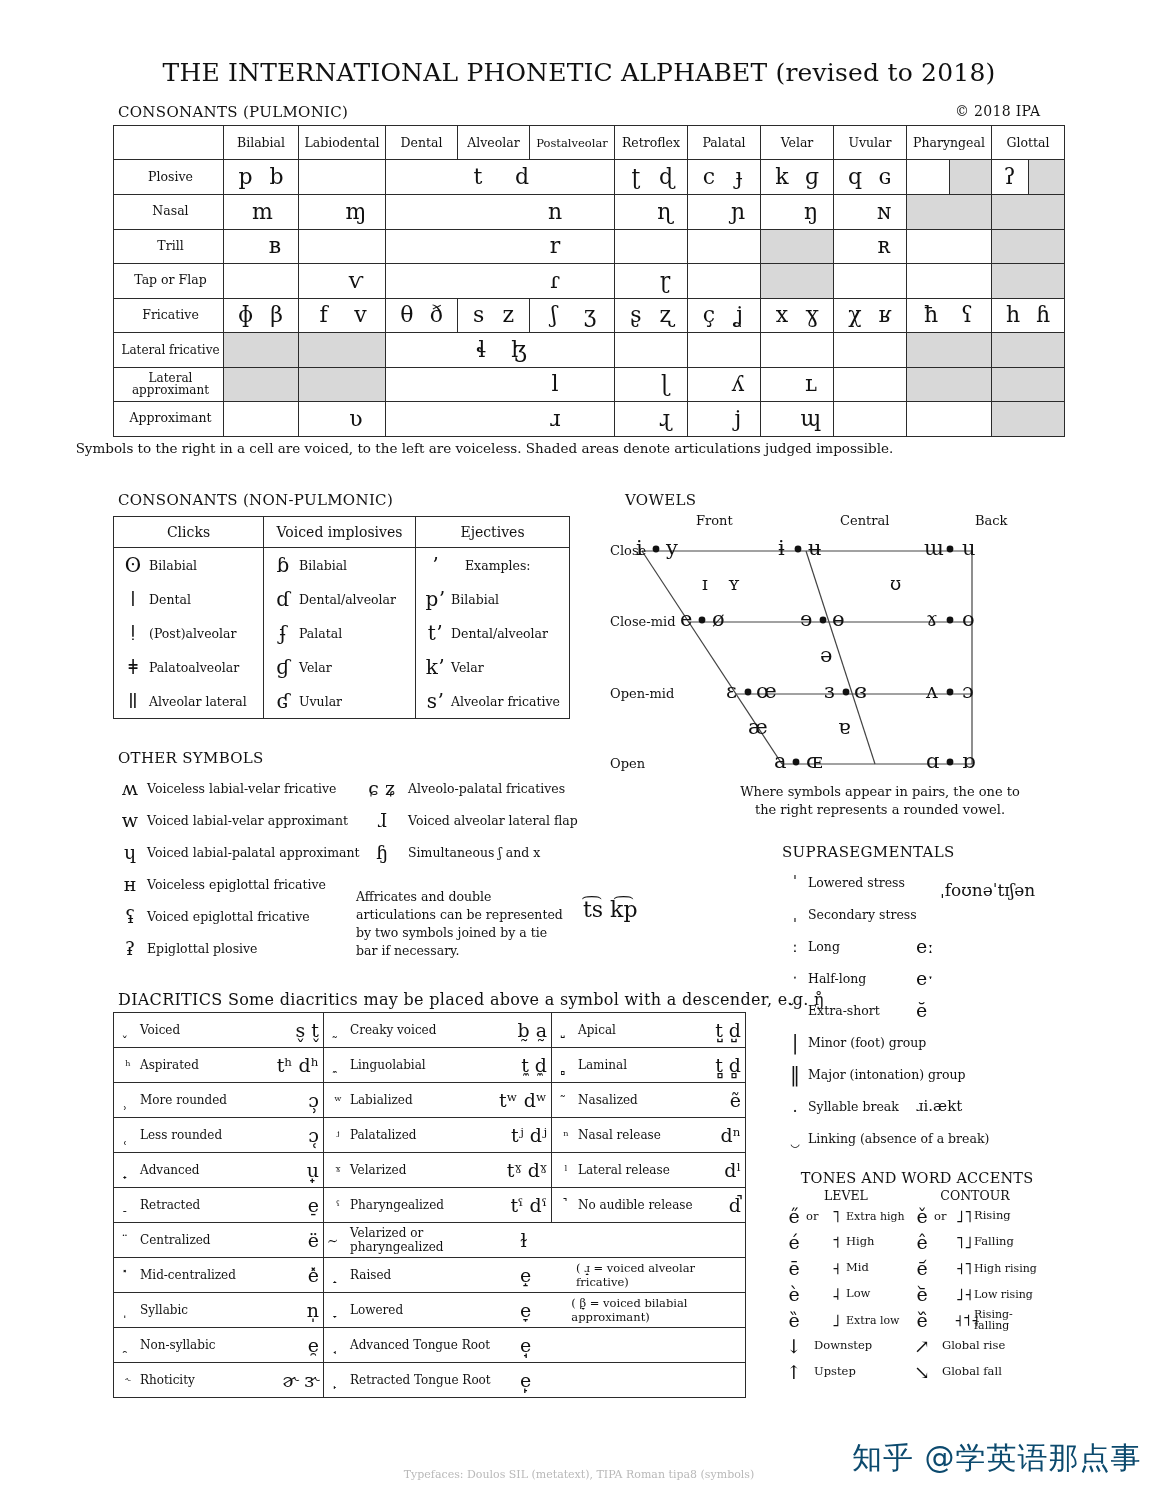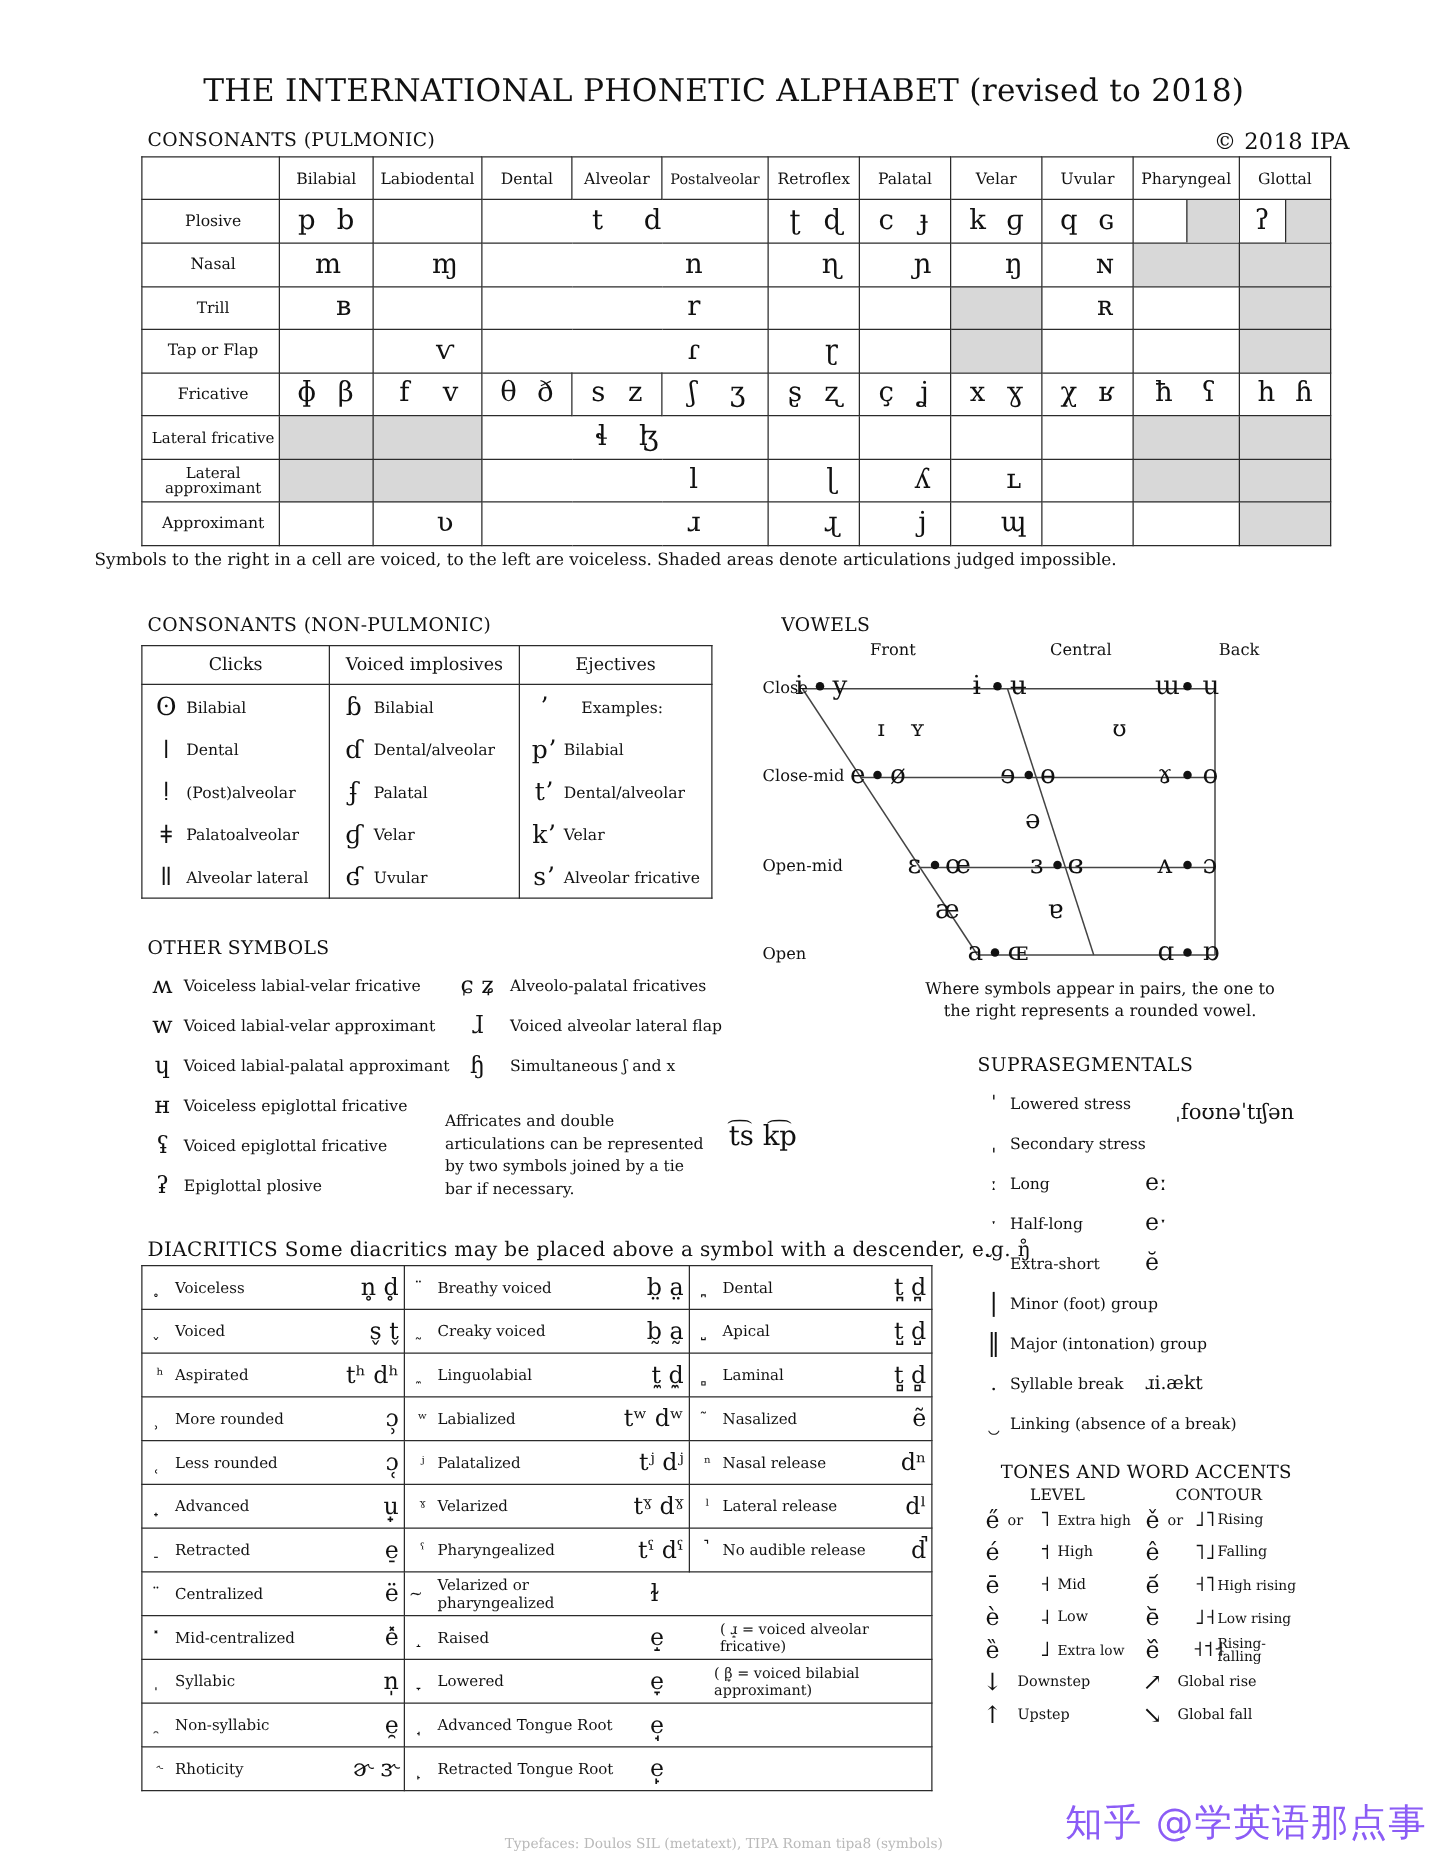--- a/index.html
+++ b/index.html
@@ -15,21 +15,21 @@
 
   
   #main-title{
     position:absolute;left:0;top:58px;width:1158px;text-align:center;
     font-size:25px;letter-spacing:.2px;font-family:"DejaVu Serif","Liberation Serif",serif;
   }
 
   
   .cap{position:absolute;font-size:15px;letter-spacing:.3px;}
   #cons-pul-caption{left:118px;top:103px;}
-  #copyright{left:955px;top:103px;font-size:18px;margin-left:16px;}
+  #copyright{left:955px;top:103px;font-size:14px;}
   #cons-nonpul-caption{left:118px;top:491px;}
   #vowels-caption{left:625px;top:491px;}
   #other-caption{left:118px;top:749px;}
   #supra-caption{left:782px;top:843px;}
   #diacritics-caption{left:118px;top:990px;font-size:16px;}
   #note-voiced{position:absolute;left:0;top:440px;width:969px;text-align:center;font-size:13.5px;}
 
   
   #pulmonic-table{
     position:absolute;left:113px;top:125px;border-collapse:collapse;
@@ -118,21 +118,21 @@
   #diacritics-table td{border:1px solid #2b2b2b;height:34px;padding:0;vertical-align:middle;}
   .dcell{display:flex;align-items:center;height:33px;padding-left:2px;}
   .dmark{width:24px;text-align:center;font-size:13px;flex:none;}
   .dlab{font-size:12px;flex:1;}
   .dex{font-size:19px;white-space:nowrap;padding-right:4px;}
   .dnote{font-size:11.5px;}
 
   
   #typefaces{position:absolute;left:0;top:1468px;width:1158px;text-align:center;
     font-size:11px;color:#b9b9b9;}
-  #watermark{position:absolute;left:852px;top:1438px;font-size:30px;color:#8b5cf6;
+  #watermark{position:absolute;left:852px;top:1438px;font-size:30px;color:#0c4a6e;
     font-family:"DejaVu Sans","Liberation Sans",sans-serif;letter-spacing:1px;}
 </style>
 </head>
 <body>
 
 <div class="page">
 
   <div id="main-title" class="cap">THE INTERNATIONAL PHONETIC ALPHABET (revised to 2018)</div>
 
   <div id="cons-pul-caption" class="cap">CONSONANTS (PULMONIC)</div>
@@ -785,43 +785,20 @@
   <table id="diacritics-table">
     <colgroup>
         <col style="width:210px">
         <col style="width:228px">
         <col style="width:194px">
       </colgroup>
     <tbody id="diac-body">
         <tr>
           <td>
             <div class="dcell">
-              <div class="dmark">̥</div>
-              <div class="dlab">Voiceless</div>
-              <div class="dex">n̥  d̥</div>
-            </div>
-          </td>
-          <td>
-            <div class="dcell">
-              <div class="dmark">̈</div>
-              <div class="dlab">Breathy voiced</div>
-              <div class="dex">b̤  a̤</div>
-            </div>
-          </td>
-          <td>
-            <div class="dcell">
-              <div class="dmark">̪</div>
-              <div class="dlab">Dental</div>
-              <div class="dex">t̪  d̪</div>
-            </div>
-          </td>
-        </tr>
-        <tr>
-          <td>
-            <div class="dcell">
               <div class="dmark">̬</div>
               <div class="dlab">Voiced</div>
               <div class="dex">s̬  t̬</div>
             </div>
           </td>
           <td>
             <div class="dcell">
               <div class="dmark">̰</div>
               <div class="dlab">Creaky voiced</div>
               <div class="dex">b̰  a̰</div>

